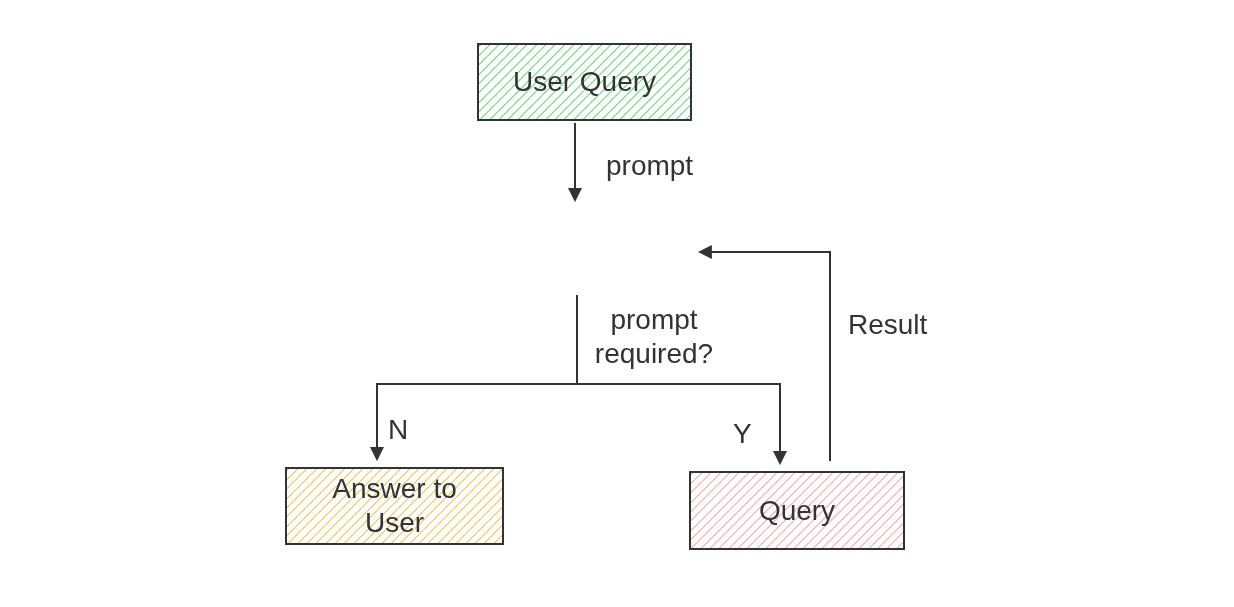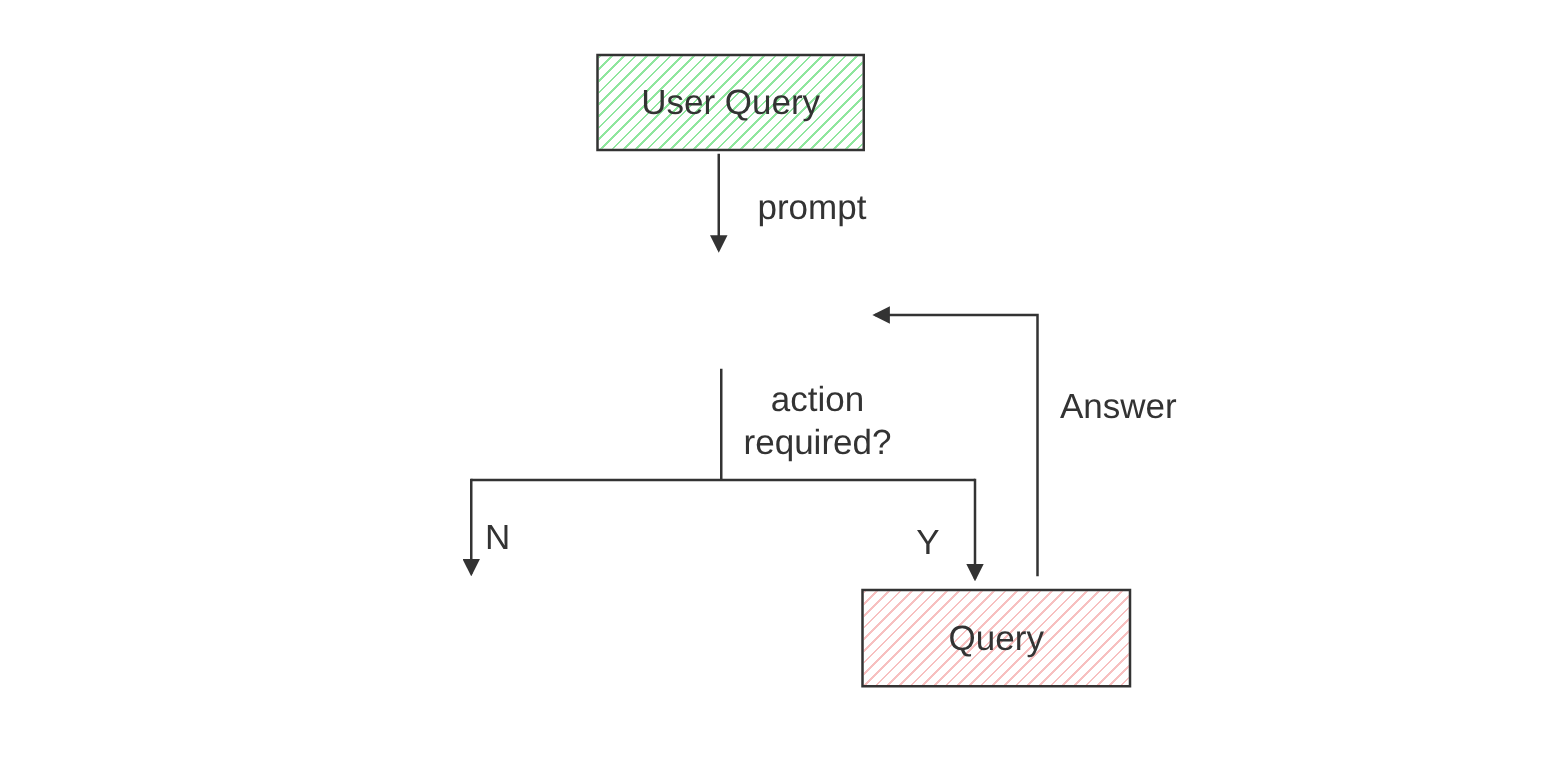--- a/index.html
+++ b/index.html
@@ -86,28 +86,31 @@
     <path d="M 780 383 V 463" fill="none" stroke="#333333" stroke-width="2" marker-end="url(#arrow)"></path>
 
     <path d="M 830 461 V 252 H 700" fill="none" stroke="#333333" stroke-width="2" marker-end="url(#arrow)"></path>
   </svg>
 
   <div class="node node-user-query" style="--hatch: #8fe69e;">
     <span class="node-label">User Query</span>
   </div>
 
 
+  <div class="node node-answer" style="--hatch: #f2d583;">
+    <span class="node-label">Answer to User</span>
+  </div>
 
   <div class="node node-action" style="--hatch: #f7c0c0;">
     <span class="node-label">Query</span>
   </div>
 
   <div class="edge-label label-prompt">prompt</div>
 
-  <div class="edge-label label-decision">action required?</div>
+  <div class="edge-label label-decision">prompt required?</div>
 
   <div class="edge-label label-no">N</div>
 
   <div class="edge-label label-yes">Y</div>
 
-  <div class="edge-label label-result">Answer</div>
+  <div class="edge-label label-result">Result</div>
 
 </div>
 
 </body></html>

